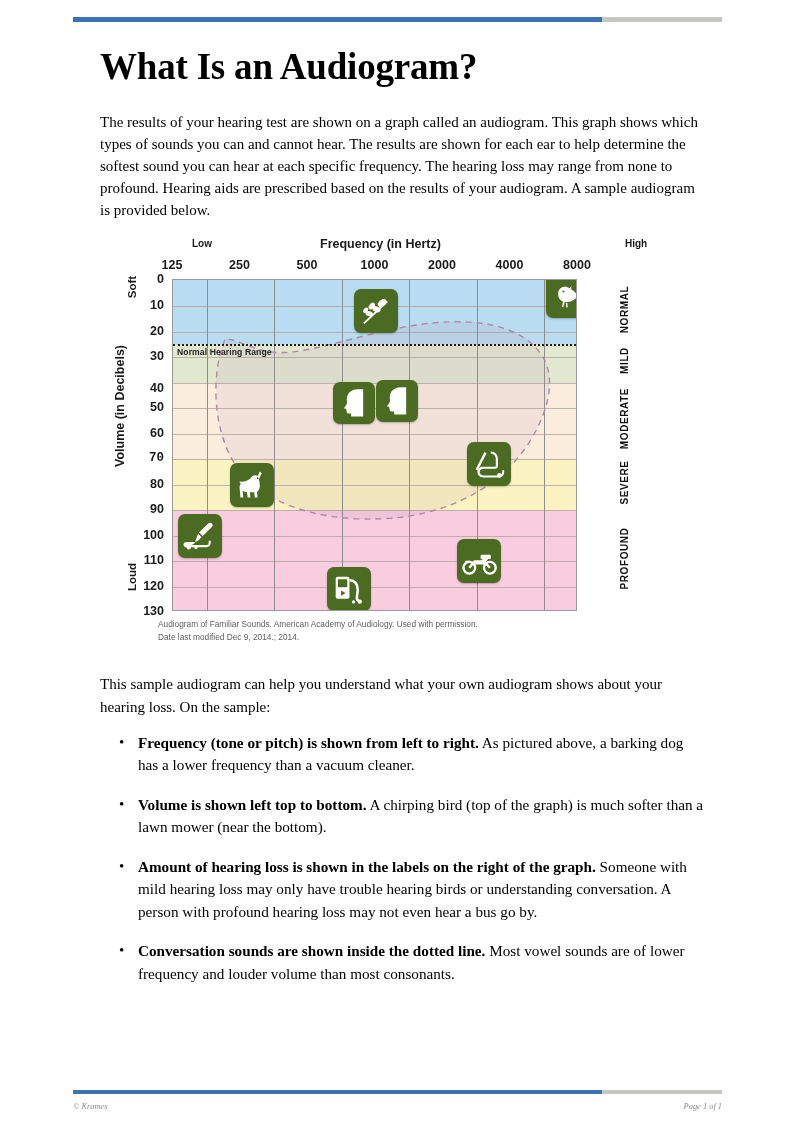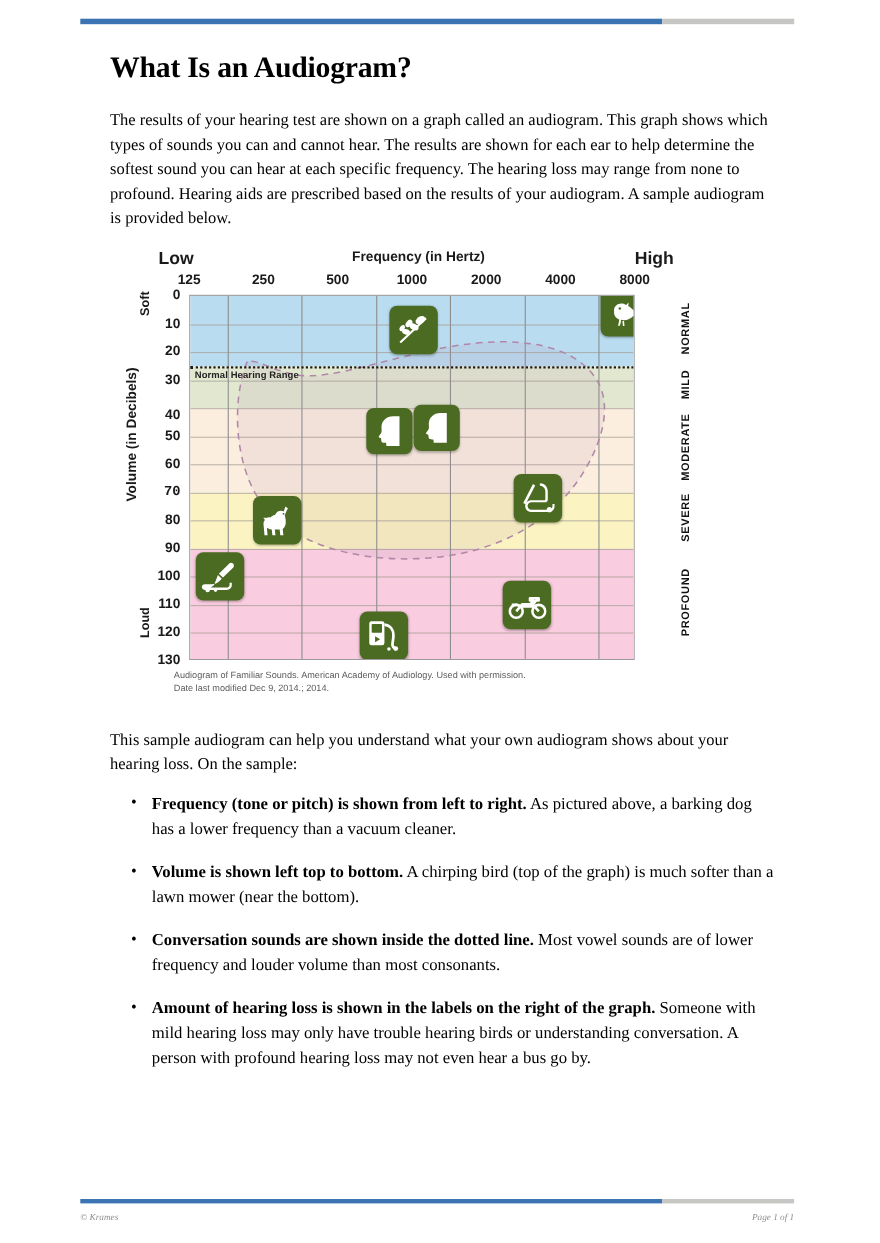--- a/index.html
+++ b/index.html
@@ -40,21 +40,21 @@
   
   #page {
     position: absolute;
     top: 46px;
     left: 100px;
     width: 605px;
   }
 
   h1#page-title {
     font-family: "Liberation Serif", "DejaVu Serif", serif;
-    font-size: 27px;
+    font-size: 37px;
     font-weight: bold;
     letter-spacing: -0.2px;
     margin: 0 0 22px 0;
     line-height: 1.15;
   }
 
   p.body-text {
     font-size: 15px;
     line-height: 1.48;
     margin: 0 0 8px 0;
@@ -176,23 +176,24 @@
     font-family: "Liberation Sans", "DejaVu Sans", sans-serif;
     color: #1a1a1a;
     white-space: nowrap;
   }
   #freq-axis-title {
     font-size: 12.5px;
     font-weight: bold;
     top: 4px;
   }
   .corner-label {
-    font-size: 16px;
+    font-size: 10px;
     font-weight: bold;
     top: 5px;
+    margin-left: 48px;
   }
   .freq-tick {
     font-size: 12.5px;
     font-weight: bold;
     top: 25px;
     transform: translateX(-50%);
     text-align: center;
   }
   .db-tick {
     font-size: 12.5px;
@@ -447,22 +448,22 @@
     <div id="figure-caption">Audiogram of Familiar Sounds. American Academy of Audiology. Used with permission.
 Date last modified Dec 9, 2014.; 2014.</div>
   </div>
 
 
   <p class="body-text">This sample audiogram can help you understand what your own audiogram shows about your hearing loss. On the sample:</p>
 
   <ul class="bullet-list" id="bullet-list">
       <li><b>Frequency (tone or pitch) is shown from left to right.</b><span> As pictured above, a barking dog has a lower frequency than a vacuum cleaner.</span></li>
       <li><b>Volume is shown left top to bottom.</b><span> A chirping bird (top of the graph) is much softer than a lawn mower (near the bottom).</span></li>
+      <li><b>Amount of hearing loss is shown in the labels on the right of the graph.</b><span> Someone with mild hearing loss may only have trouble hearing birds or understanding conversation. A person with profound hearing loss may not even hear a bus go by.</span></li>
       <li><b>Conversation sounds are shown inside the dotted line.</b><span> Most vowel sounds are of lower frequency and louder volume than most consonants.</span></li>
-      <li><b>Amount of hearing loss is shown in the labels on the right of the graph.</b><span> Someone with mild hearing loss may only have trouble hearing birds or understanding conversation. A person with profound hearing loss may not even hear a bus go by.</span></li>
     </ul>
 
 </div>
 
 <div id="footer-rule">
   <div class="seg-blue"></div>
   <div class="seg-gray"></div>
 </div>
 <div id="footer-row">
   <span>© Krames</span>

